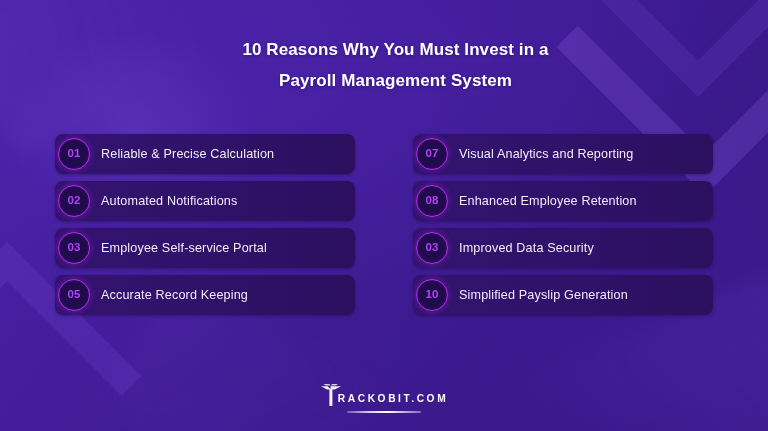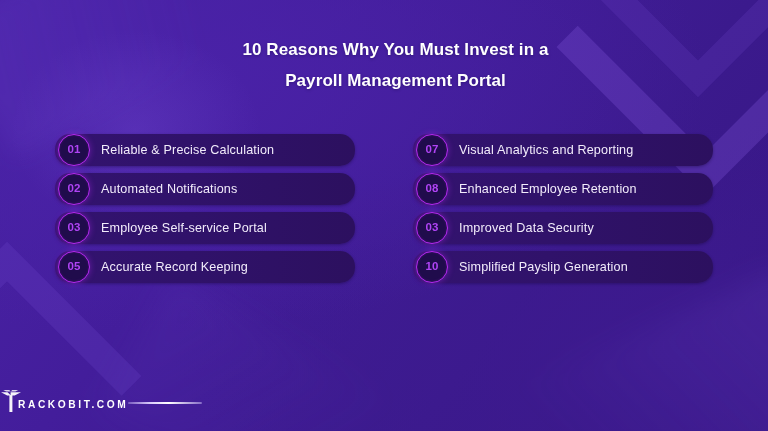--- a/index.html
+++ b/index.html
@@ -94,25 +94,25 @@
     top:134px; left:0; right:0;
     display:flex;
     justify-content:center;
     gap:58px;
     z-index:5;
   }
   .col { width:300px; display:flex; flex-direction:column; gap:7px; }
 
   .row {
     position:relative;
-    height:32px;
+    height:40px;
     display:flex;
     align-items:center;
     background:linear-gradient(90deg, #33136f 0%, #30126a 45%, #2c105f 100%);
-    border-radius:15px;
+    border-radius:8px;
     padding-left:46px;
     box-shadow:0 1px 3px rgba(15,0,45,0.35);
   }
 
   .badge {
     position:absolute;
     left:3px; top:50%;
     transform:translateY(-50%);
     width:32px; height:32px;
     border-radius:50%;
@@ -137,21 +137,21 @@
     font-weight:500;
     letter-spacing:0.15px;
     white-space:nowrap;
   }
 
   
   .footer {
     position:absolute;
     left:0; right:0; bottom:18px;
     display:flex;
-    flex-direction:row;
+    flex-direction:column;
     align-items:center;
     z-index:5;
   }
   .logo-row {
     position:relative;
     display:flex;
     align-items:flex-end;
     height:24px;
   }
   .logo-mark {
@@ -182,21 +182,21 @@
   <div class="deco deco-glow-tl"></div>
   <div class="deco deco-streak-tl"></div>
   <div class="deco deco-chevron-tr"></div>
   <div class="deco deco-chevron-tr2"></div>
   <div class="deco deco-chevron-bl"></div>
   <div class="deco deco-streak-b"></div>
   <div class="deco deco-streak-br"></div>
 
   <div class="title-wrap">
     <div class="title-line">10 Reasons Why You Must Invest in a</div>
-    <div class="title-line">Payroll Management Portal</div>
+    <div class="title-line">Payroll Management System</div>
   </div>
 
   <div class="columns">
 
     <div class="col">
       <div class="row">
         <span class="badge">
           <span class="badge-num">01</span>
         </span>
         <span class="row-label">Reliable &amp; Precise Calculation</span>

